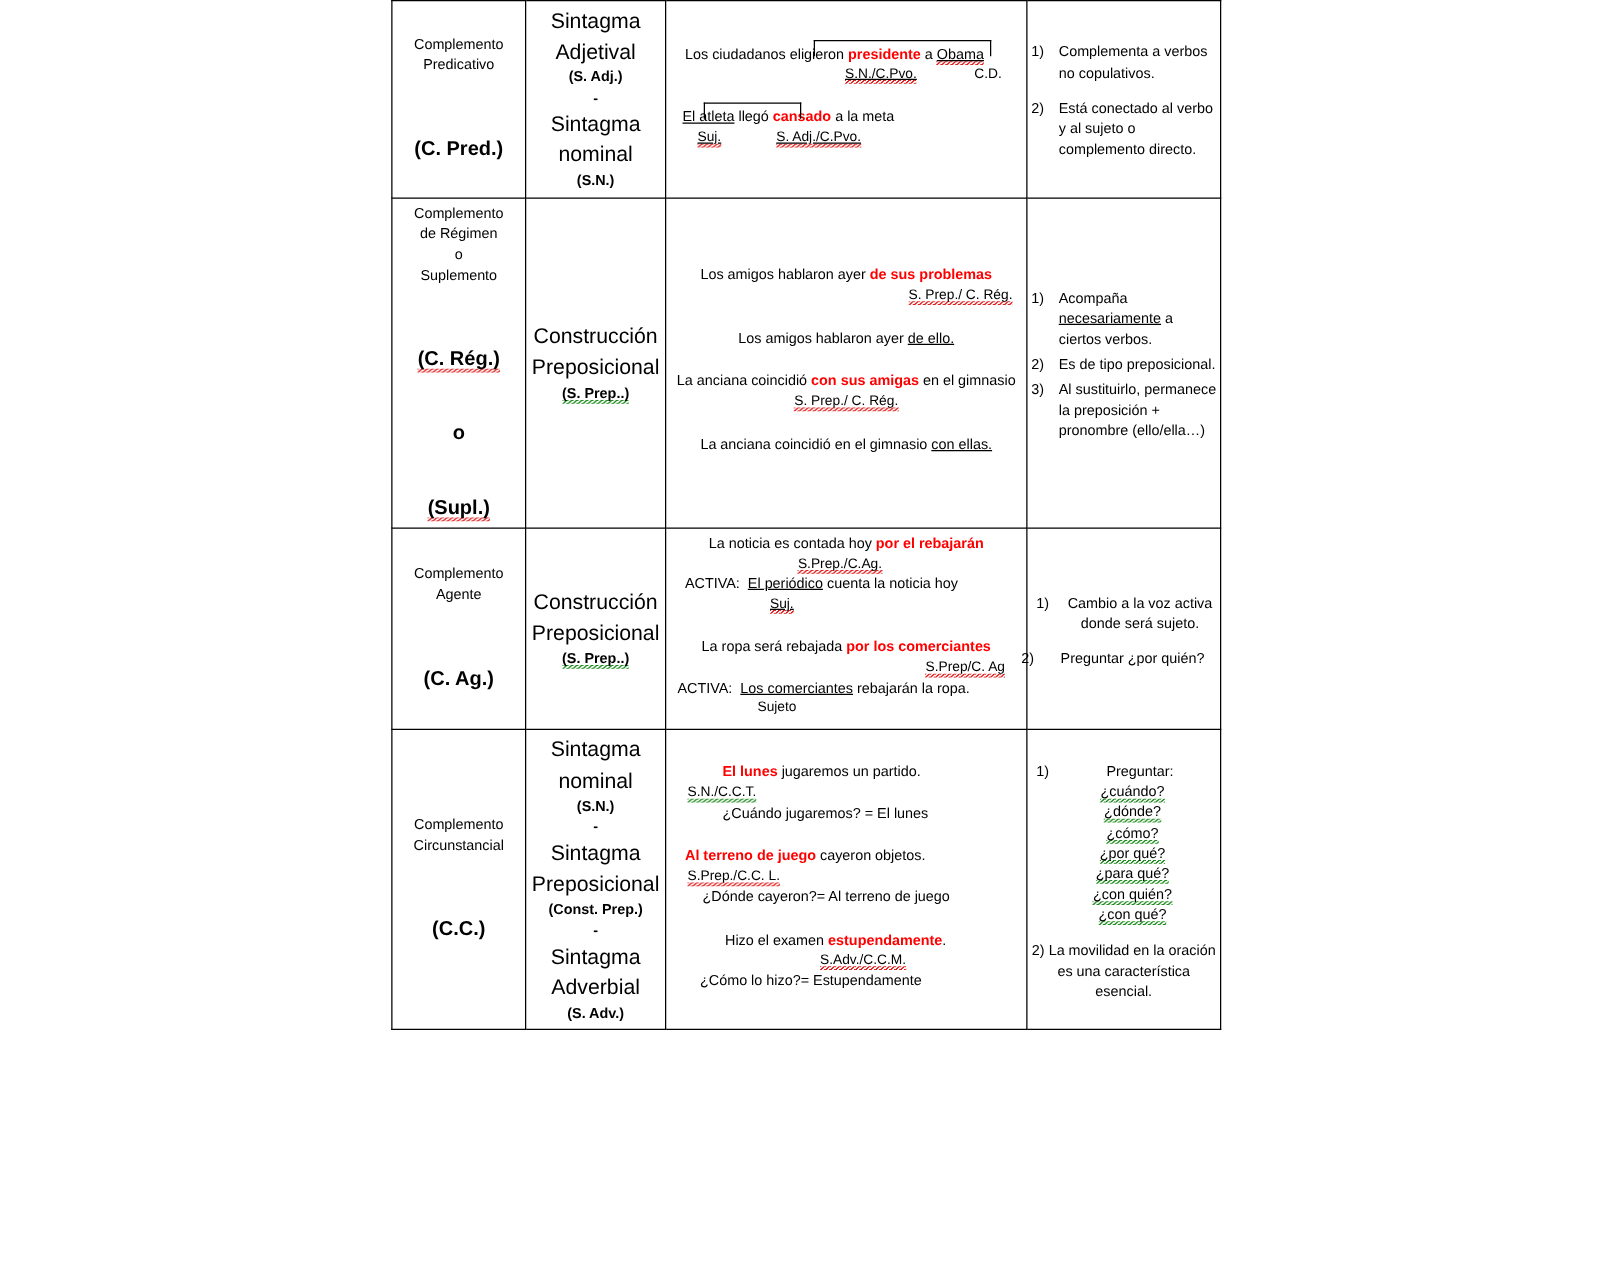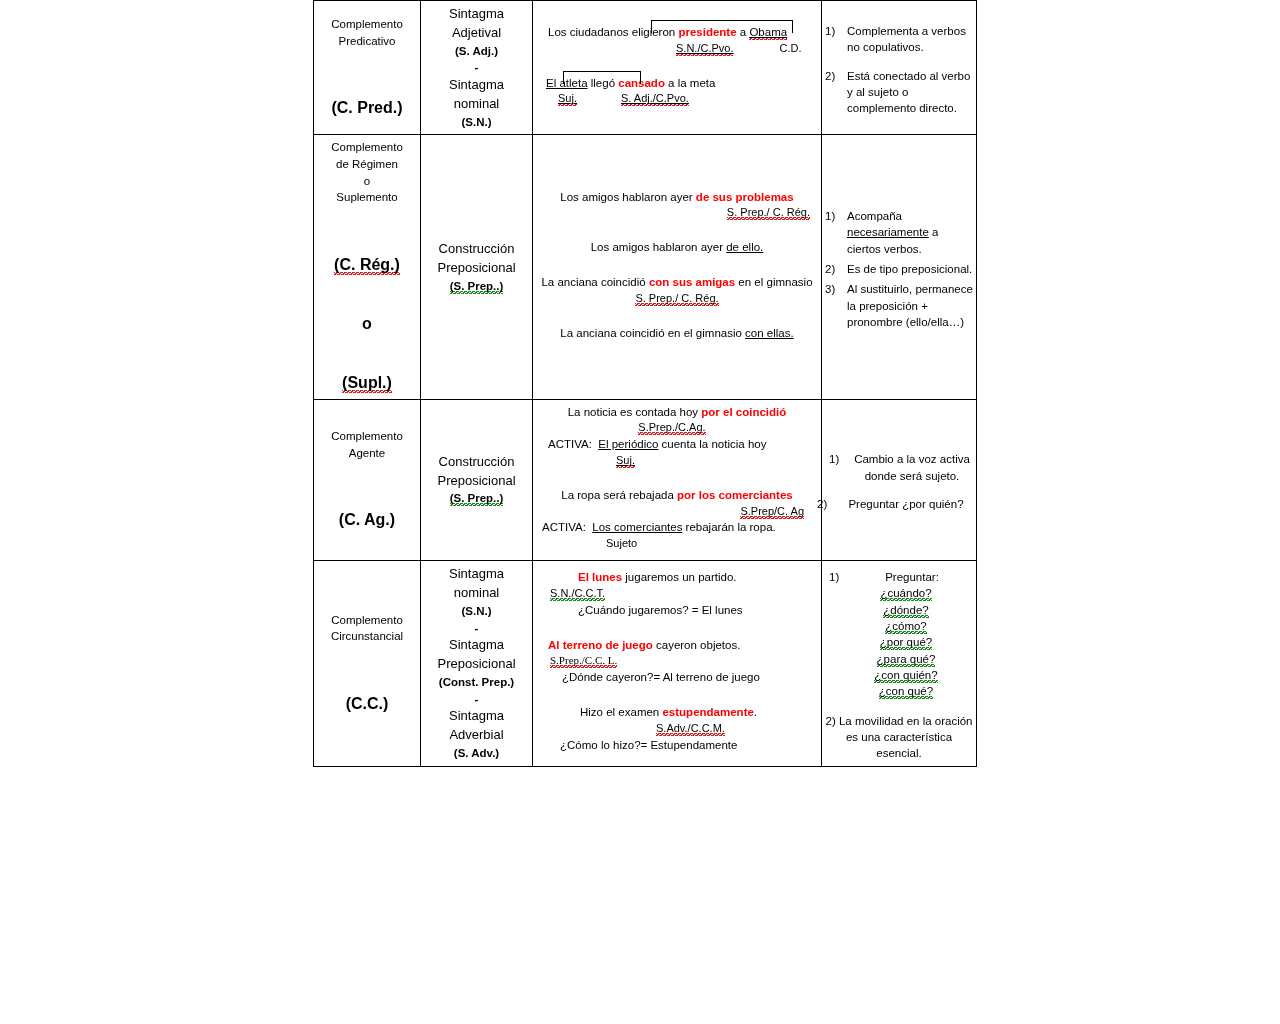--- a/index.html
+++ b/index.html
@@ -39,21 +39,21 @@
 
   .col-term   { width: 100px; text-align: center; }
   .col-cat    { width: 105px; text-align: center; }
   .col-ex     { width: 282px; text-align: center; }
   .col-notes  { width: 148px; text-align: left; vertical-align: top; }
 
   .term-name { font-size: 11.5px; }
   .term-abbr { font-weight: bold; font-size: 16px; margin-top: 36px; }
   .gap { height: 11px; }
 
-  .cat-line { font-size: 13px; }
+  .cat-line { font-size: 17px; }
   .cat-abbr { font-weight: bold; font-size: 11.5px; }
   .dash { font-weight: bold; }
 
   
   .ex-block { margin: 0 0 4px 0; }
   .ex-line { white-space: nowrap; }
   .ex-spacer { height: 14px; }
 
   .hl {
     color: #ff0000;
@@ -256,21 +256,21 @@
         <td class="col-cat">
           <div class="cat-line">Construcción</div>
           <div class="cat-line">Preposicional</div>
           <div class="cat-abbr"><span class="sq-green">(S. Prep..)</span></div>
         </td>
 
         <td class="col-ex">
 
           <div class="ex-block">
             <div class="ex-line">
-              <span>La noticia es contada hoy </span><span class="hl">por el coincidió</span>
+              <span>La noticia es contada hoy </span><span class="hl">por el rebajarán</span>
             </div>
             <div class="ex-line lbl" style="padding-right:10px;">
               <span class="sq-red">S.Prep./C.Ag.</span>
             </div>
             <div class="ex-line" style="text-align:left; padding-left:12px;">
               <span>ACTIVA:</span>&nbsp;&nbsp;<span class="und">El periódico</span><span> cuenta la noticia hoy</span>
             </div>
             <div class="ex-line lbl" style="text-align:left; padding-left:80px;">
               <span class="und sq-red">Suj.</span>
             </div>
@@ -337,21 +337,21 @@
             </div>
             <div class="ex-line" style="text-align:left; padding-left:42px;">¿Cuándo jugaremos? = El lunes</div>
           </div>
 
           <div class="ex-spacer"></div>
 
           <div class="ex-block">
             <div class="ex-line" style="text-align:left; padding-left:12px;">
               <span class="hl">Al terreno de juego</span><span> cayeron  objetos.</span>
             </div>
-            <div class="ex-line lbl" style="text-align:left; padding-left:14px;font-family:Liberation Serif, serif;">
+            <div class="ex-line lbl" style="text-align:left; padding-left:14px;">
               <span class="sq-red">S.Prep./C.C. L.</span>
             </div>
             <div class="ex-line" style="text-align:left; padding-left:26px;">¿Dónde cayeron?= Al terreno de juego</div>
           </div>
 
           <div class="ex-spacer"></div>
 
           <div class="ex-block">
             <div class="ex-line" style="text-align:left; padding-left:44px;">
               <span>Hizo el examen </span><span class="hl">estupendamente</span><span>.</span>

